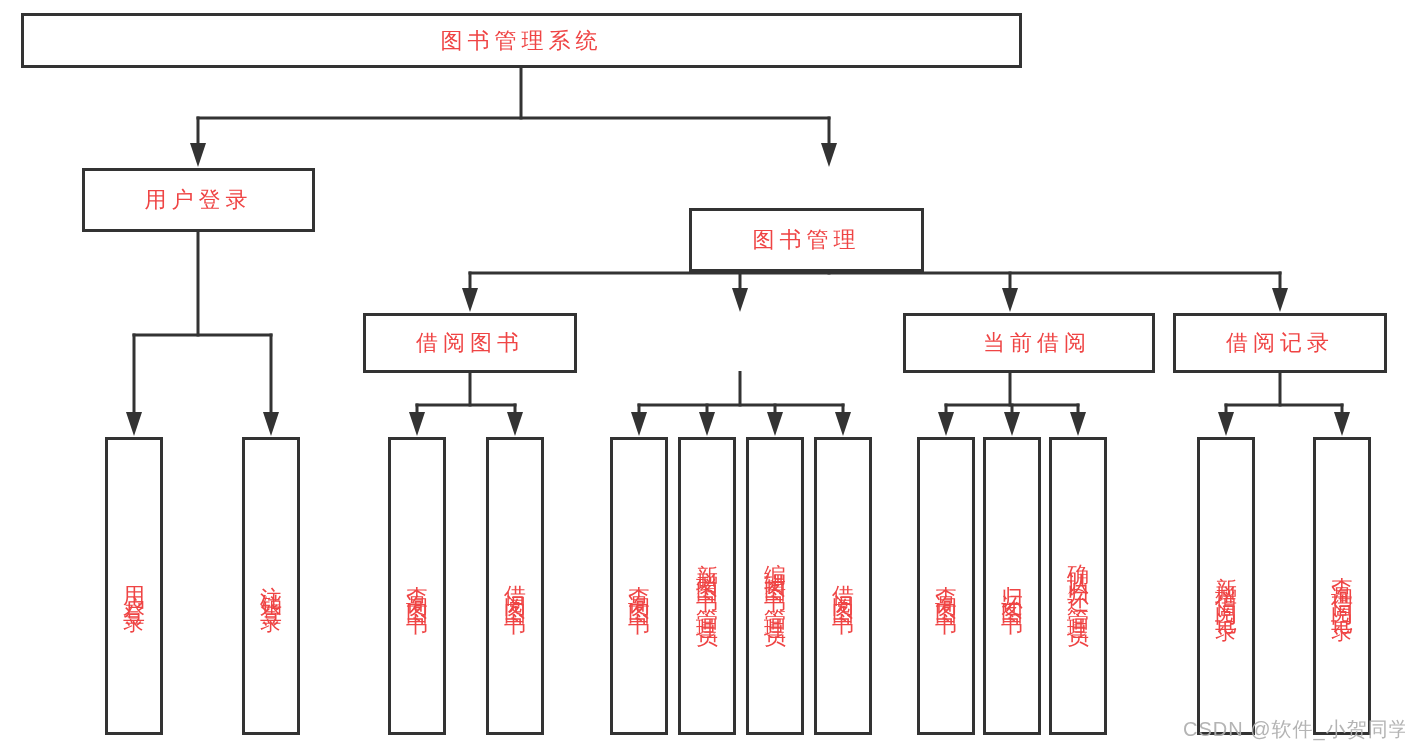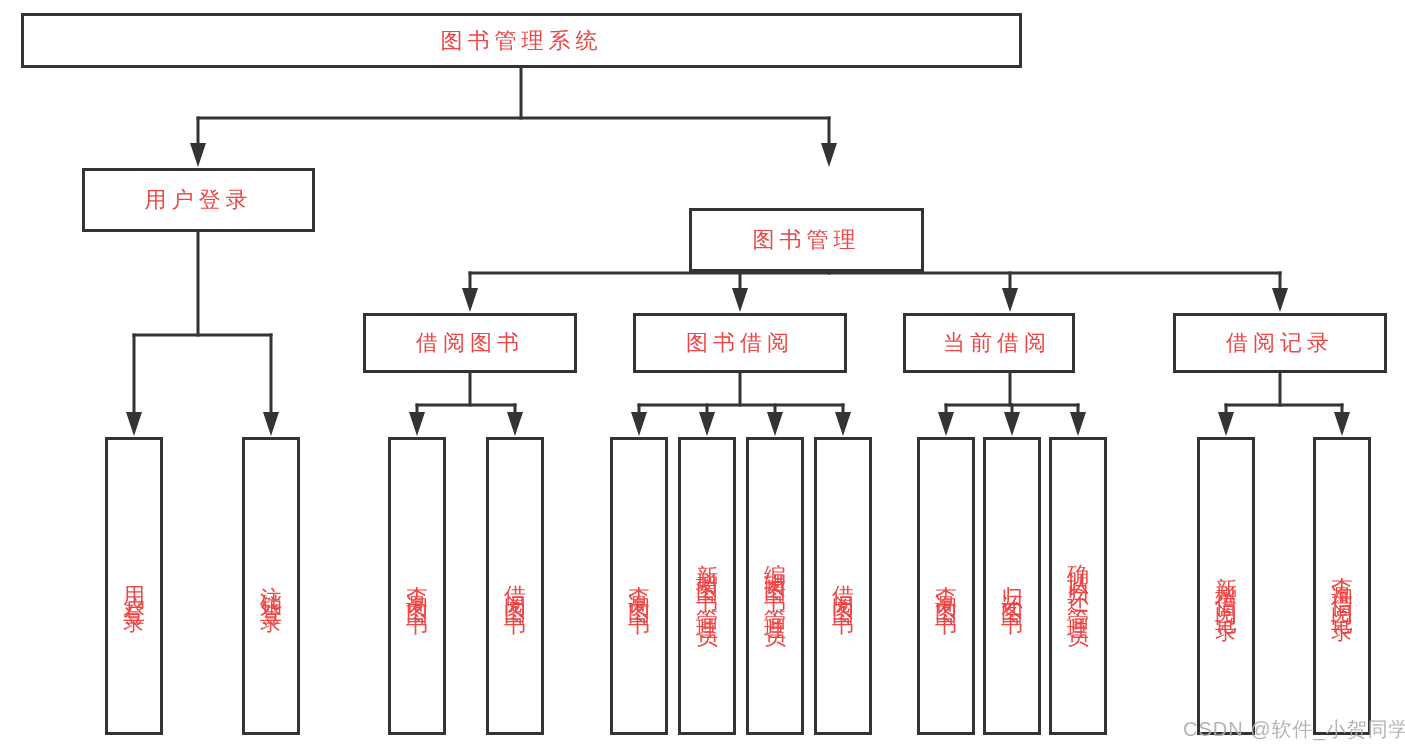--- a/index.html
+++ b/index.html
@@ -132,22 +132,21 @@
       <polygon points="1334,412 1350,412 1342,436"></polygon>
     </g>
   </svg>
 
   <div class="box" style="left:21px; top:13px; width:1001px; height:55px;">图书管理系统</div>
 
   <div class="box" style="left:82px; top:168px; width:233px; height:64px;">用户登录</div>
   <div class="box" style="left:689px; top:168px; width:235px; height:64px;margin-top:40px;">图书管理</div>
 
   <div class="box" style="left:363px; top:313px; width:214px; height:60px;">借阅图书</div>
-  <div class="box" style="left:633px; top:313px; width:214px; height:60px;">图书借阅</div>
-  <div class="box" style="left:903px; top:313px; width:172px; height:60px;padding-left:16px;">当前借阅</div>
+  <div class="box" style="left:903px; top:313px; width:252px; height:60px;padding-left:16px;">当前借阅</div>
   <div class="box" style="left:1173px; top:313px; width:214px; height:60px;">借阅记录</div>
 
   <div class="box leaf" style="left:105px; top:437px; width:58px; height:298px;">用户登录</div>
   <div class="box leaf" style="left:242px; top:437px; width:58px; height:298px;">注销登录</div>
 
   <div class="box leaf" style="left:388px; top:437px; width:58px; height:298px;">查询图书</div>
   <div class="box leaf" style="left:486px; top:437px; width:58px; height:298px;">借阅图书</div>
 
   <div class="box leaf" style="left:610px; top:437px; width:58px; height:298px;">查询图书</div>
   <div class="box leaf" style="left:678px; top:437px; width:58px; height:298px;">新增图书（管理员）</div>

